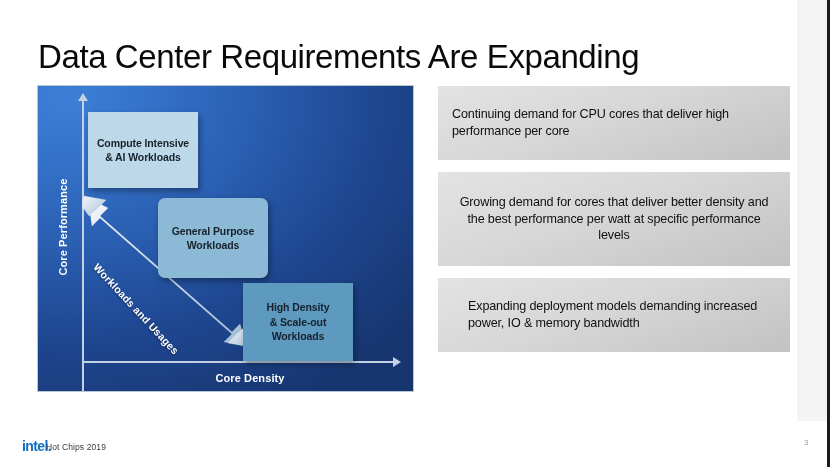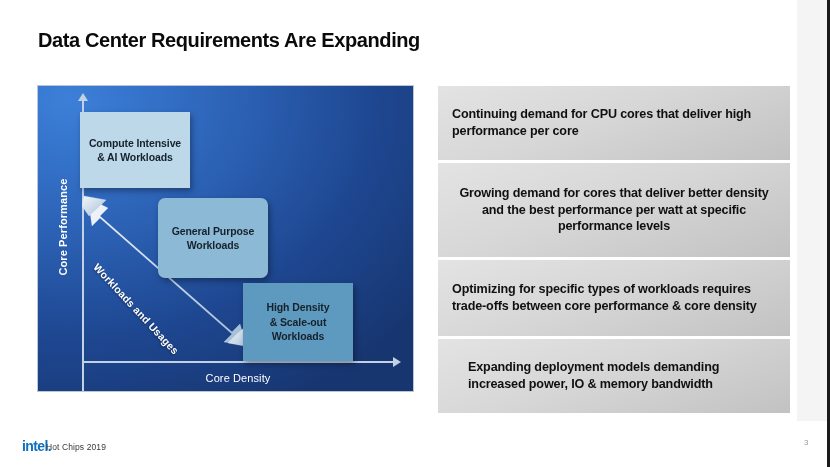--- a/index.html
+++ b/index.html
@@ -33,22 +33,22 @@
     height: 467px;
     background: #1b1b1b;
   }
 
   
   .slide-title {
     position: absolute;
     left: 38px;
     top: 16px;
     width: 720px;
-    font-size: 20px;
-    font-weight: bold;
+    font-size: 33px;
+    font-weight: normal;
     letter-spacing: -0.4px;
     color: #0a0a0a;
     line-height: 1.18;
   }
 
   
   .diagram {
     position: absolute;
     left: 38px;
     top: 86px;
@@ -114,41 +114,42 @@
     white-space: nowrap;
   }
   .axis-label-x {
     position: absolute;
     left: 44px;
     top: 286px;
     width: 312px;
     text-align: center;
     color: #ffffff;
     font-size: 11px;
-    font-weight: normal;
+    font-weight: bold;
     letter-spacing: 0.1px;
+    padding-left: 12px;
   }
 
   
   .wl-box {
     position: absolute;
     box-sizing: border-box;
     display: flex;
     align-items: center;
     justify-content: center;
     text-align: center;
     color: #16212b;
     font-size: 10.5px;
     font-weight: bold;
     line-height: 1.38;
     letter-spacing: -0.1px;
     box-shadow: 2px 3px 6px rgba(0,0,0,0.35);
     padding: 2px 6px;
   }
-  .wl-box-1 { left: 42px;  top: 26px;  width: 110px; height: 76px; background: #bdd9e9; }
+  .wl-box-1 { left: 50px;  top: 26px;  width: 110px; height: 76px; background: #bdd9e9; }
   .wl-box-2 { left: 120px; top: 112px; width: 110px; height: 80px; background: #8cb9d5; border-radius: 7px; }
   .wl-box-3 { left: 205px; top: 197px; width: 110px; height: 78px; background: #5e99bf; }
 
   
   .diag-arrow {
     position: absolute;
     left: 44px;
     top: 108px;
     width: 170px;
     height: 155px;
@@ -174,24 +175,24 @@
     left: 438px;
     top: 86px;
     width: 352px;
   }
   .panel {
     box-sizing: border-box;
     background: linear-gradient(160deg, #e3e3e3 0%, #d7d7d7 45%, #c2c2c2 100%);
     display: flex;
     align-items: center;
     padding: 6px 14px;
-    margin-bottom: 3px;
+    margin-bottom: 12px;
     color: #101010;
     font-size: 12.6px;
-    font-weight: bold;
+    font-weight: normal;
     line-height: 1.33;
     letter-spacing: -0.15px;
   }
   .panel-0 { height: 74px; }
   .panel-1 { height: 94px; text-align: center; }
   .panel-2 { height: 76px; }
   .panel-3 { height: 74px; padding-left: 30px; }
 
   
   .footer-logo {
@@ -258,21 +259,20 @@
   <div class="wl-box wl-box-3" style="white-space:pre-line">High Density
 &amp; Scale-out
 Workloads</div>
 
   <div class="diag-arrow-label">Workloads and Usages</div>
 </div>
 
 <div class="panels">
   <div class="panel panel-0">Continuing demand for CPU cores that deliver high performance per core</div>
   <div class="panel panel-1">Growing demand for cores that deliver better density and the best performance per watt at specific performance levels</div>
-  <div class="panel panel-2">Optimizing for specific types of workloads requires trade-offs between core performance &amp; core density</div>
   <div class="panel panel-3">Expanding deployment models demanding increased power,  IO &amp; memory bandwidth</div>
 </div>
 
 <div class="footer-logo">
   <span>intel</span><span class="dot">.</span>
 </div>
 <div class="footer-note">Hot Chips 2019</div>
 <div class="footer-page">3</div>
 
 </body></html>

